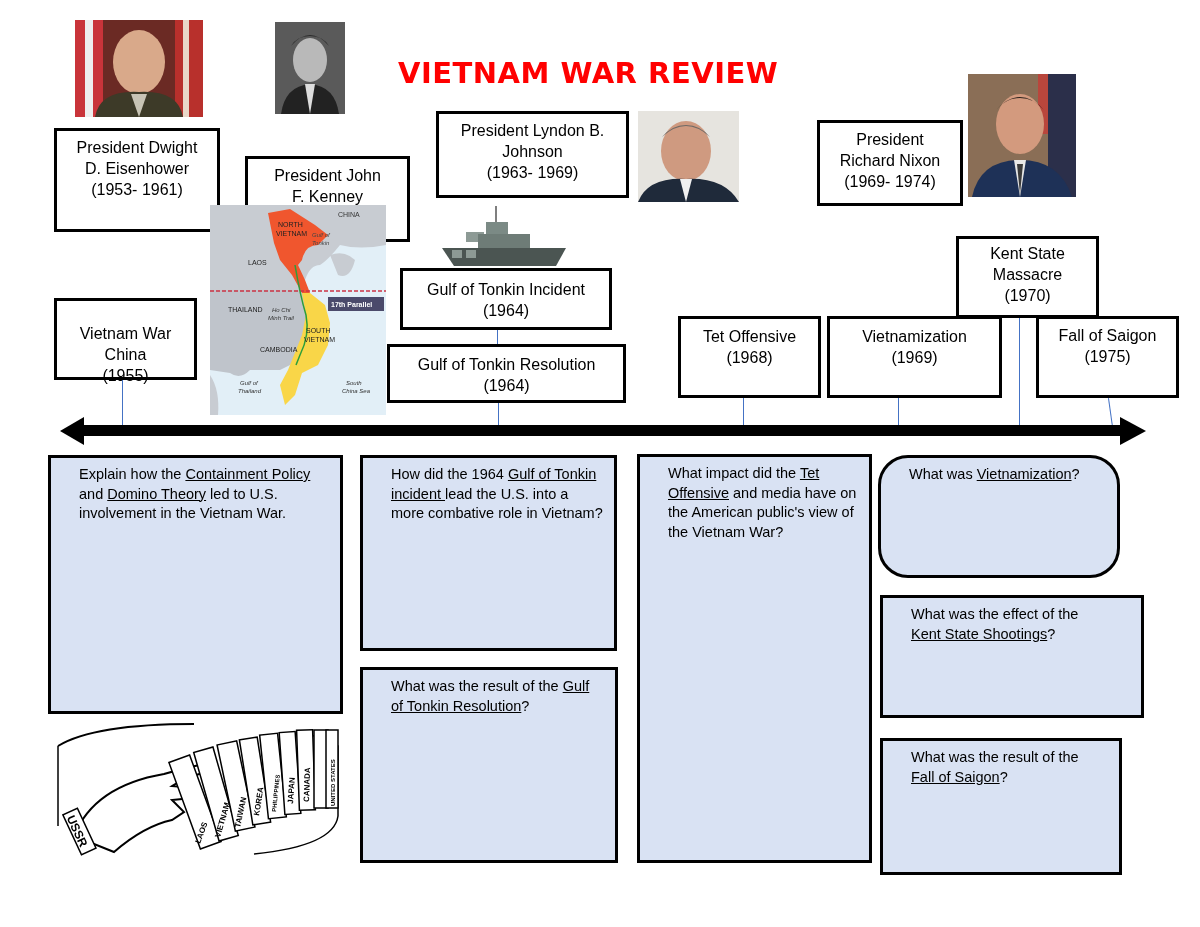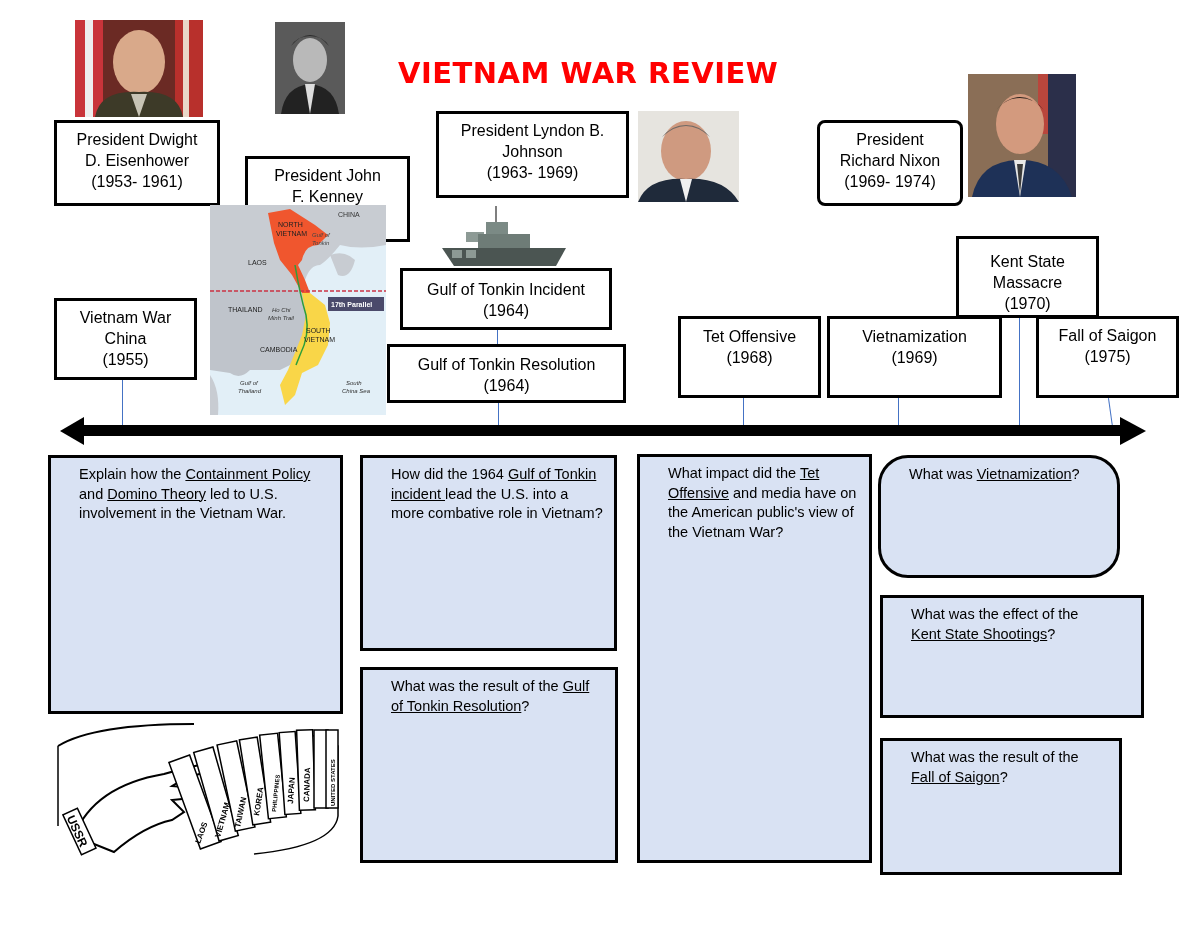--- a/index.html
+++ b/index.html
@@ -64,36 +64,36 @@
     <rect x="80" y="0" width="28" height="123" fill="#2b2f4a"></rect>
     <rect x="70" y="0" width="10" height="60" fill="#b9463c"></rect>
     <ellipse cx="52" cy="50" rx="24" ry="30" fill="#d39a7e"></ellipse>
     <path d="M28 36 Q52 10 76 36 Q66 24 52 24 Q38 24 28 36 Z" fill="#2b221d"></path>
     <path d="M4 123 Q12 86 52 86 Q92 86 104 123 Z" fill="#1e3157"></path>
     <path d="M46 86 L52 123 L58 86 Z" fill="#e8e8e8"></path>
     <path d="M49 90 L52 120 L55 90 Z" fill="#3b3b3b"></path>
   </svg>
 </div>
 
-<div class="box" style="left:54px;top:120px;width:166px;height:86px;">
+<div class="box" style="left:54px;top:128px;width:166px;height:104px;">
   <span>President Dwight</span>
   <span>D. Eisenhower</span>
   <span>(1953- 1961)</span>
 </div>
 <div class="box" style="left:245px;top:112px;width:165px;height:86px;margin-top:44px;">
   <span>President John</span>
   <span>F. Kenney</span>
   <span>(1961-1963)</span>
 </div>
 <div class="box" style="left:436px;top:111px;width:193px;height:87px;">
   <span>President Lyndon B.</span>
   <span>Johnson</span>
   <span>(1963- 1969)</span>
 </div>
-<div class="box" style="left:817px;top:120px;width:146px;height:86px;border-radius:8px;">
+<div class="box" style="left:817px;top:120px;width:146px;height:86px;">
   <span>President</span>
   <span>Richard Nixon</span>
   <span>(1969- 1974)</span>
 </div>
 
 <div class="photo" style="left:210px;top:205px;width:176px;height:210px;">
   <svg width="176" height="210" viewBox="0 0 176 210" font-family="Liberation Sans, sans-serif">
     <rect width="176" height="210" fill="#e2eff7"></rect>
     <path d="M0 0 L176 0 L176 40 Q150 45 130 40 Q118 55 110 60 Q100 60 95 75 L92 85 L0 85 Z" fill="#c8ccd2"></path>
     <path d="M0 85 L95 85 L100 110 L96 150 L80 160 L70 165 L40 165 Q30 175 20 168 L0 165 Z" fill="#bfc4cb"></path>
@@ -129,42 +129,42 @@
     <line x1="58" y1="2" x2="58" y2="20" stroke="#555" stroke-width="1.5"></line>
     <rect x="48" y="18" width="22" height="12" fill="#7b8a85"></rect>
     <rect x="28" y="28" width="18" height="10" fill="#8d9a95"></rect>
     <rect x="40" y="30" width="52" height="16" fill="#6e7c77"></rect>
     <path d="M4 44 L128 44 L118 62 L16 62 Z" fill="#4b5552"></path>
     <rect x="14" y="46" width="10" height="8" fill="#8d9a95"></rect>
     <rect x="28" y="46" width="10" height="8" fill="#8d9a95"></rect>
   </svg>
 </div>
 
-<div class="box" style="left:54px;top:298px;width:143px;height:82px;padding-top:6px;">
+<div class="box" style="left:54px;top:298px;width:143px;height:82px;padding-top:22px;">
   <span>Vietnam War</span>
   <span>China</span>
   <span>(1955)</span>
 </div>
 <div class="box" style="left:400px;top:268px;width:212px;height:62px;padding-top:8px;">
   <span>Gulf of Tonkin Incident</span>
   <span>(1964)</span>
 </div>
 <div class="box" style="left:387px;top:344px;width:239px;height:59px;padding-top:7px;">
   <span>Gulf of Tonkin Resolution</span>
   <span>(1964)</span>
 </div>
 <div class="box" style="left:678px;top:316px;width:143px;height:82px;padding-top:7px;">
   <span>Tet Offensive</span>
   <span>(1968)</span>
 </div>
 <div class="box" style="left:827px;top:316px;width:175px;height:82px;padding-top:7px;">
   <span>Vietnamization</span>
   <span>(1969)</span>
 </div>
-<div class="box" style="left:956px;top:236px;width:143px;height:82px;padding-top:12px;">
+<div class="box" style="left:956px;top:236px;width:143px;height:82px;padding-top:4px;">
   <span>Kent State</span>
   <span>Massacre</span>
   <span>(1970)</span>
 </div>
 <div class="box" style="left:1036px;top:316px;width:143px;height:82px;padding-top:6px;">
   <span>Fall of Saigon</span>
   <span>(1975)</span>
 </div>
 
 <div class="connector" style="left:122px;top:380px;height:47px;"></div>

